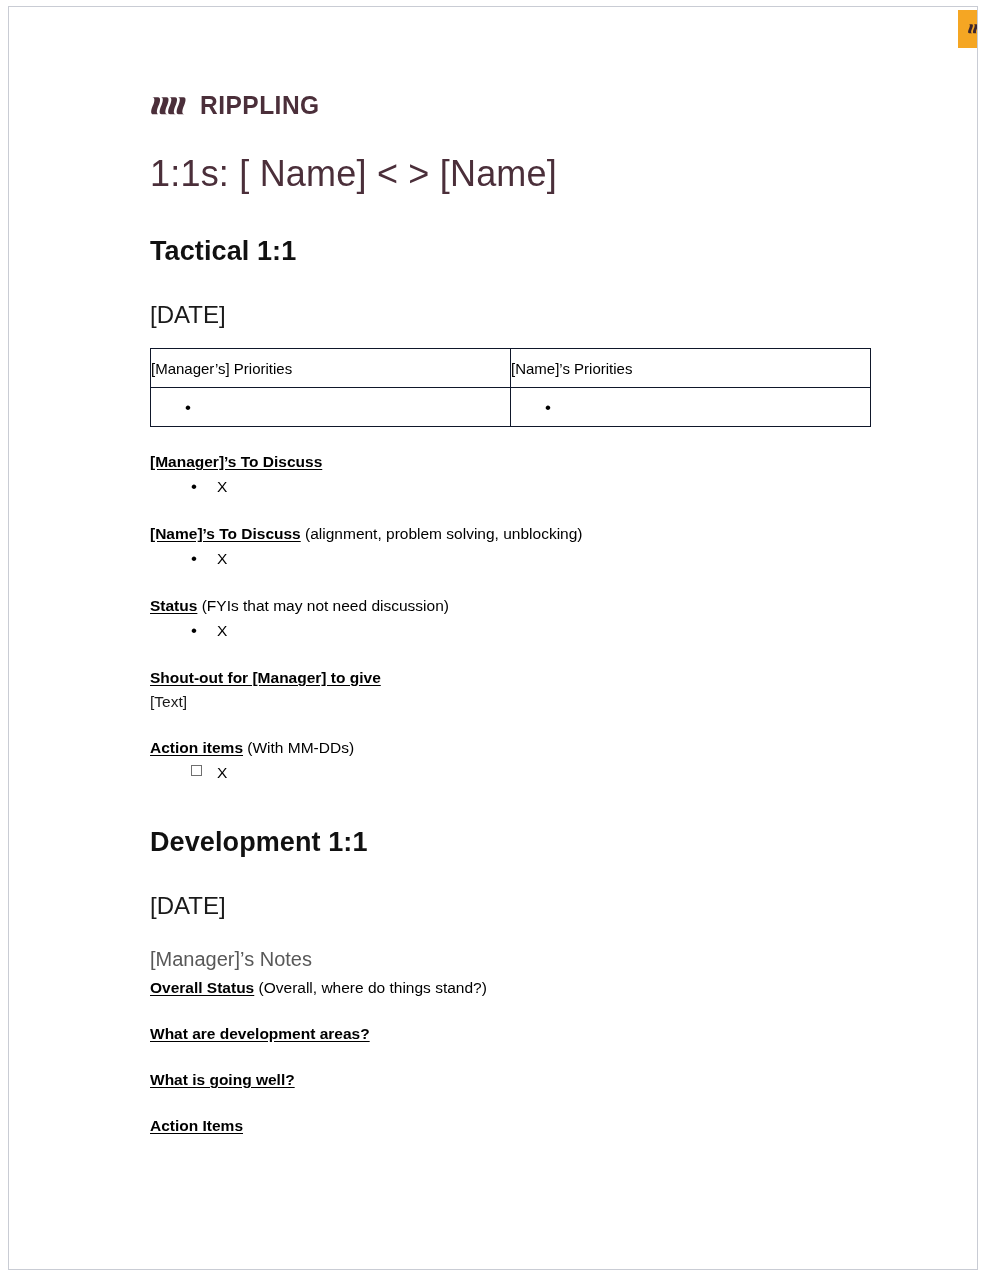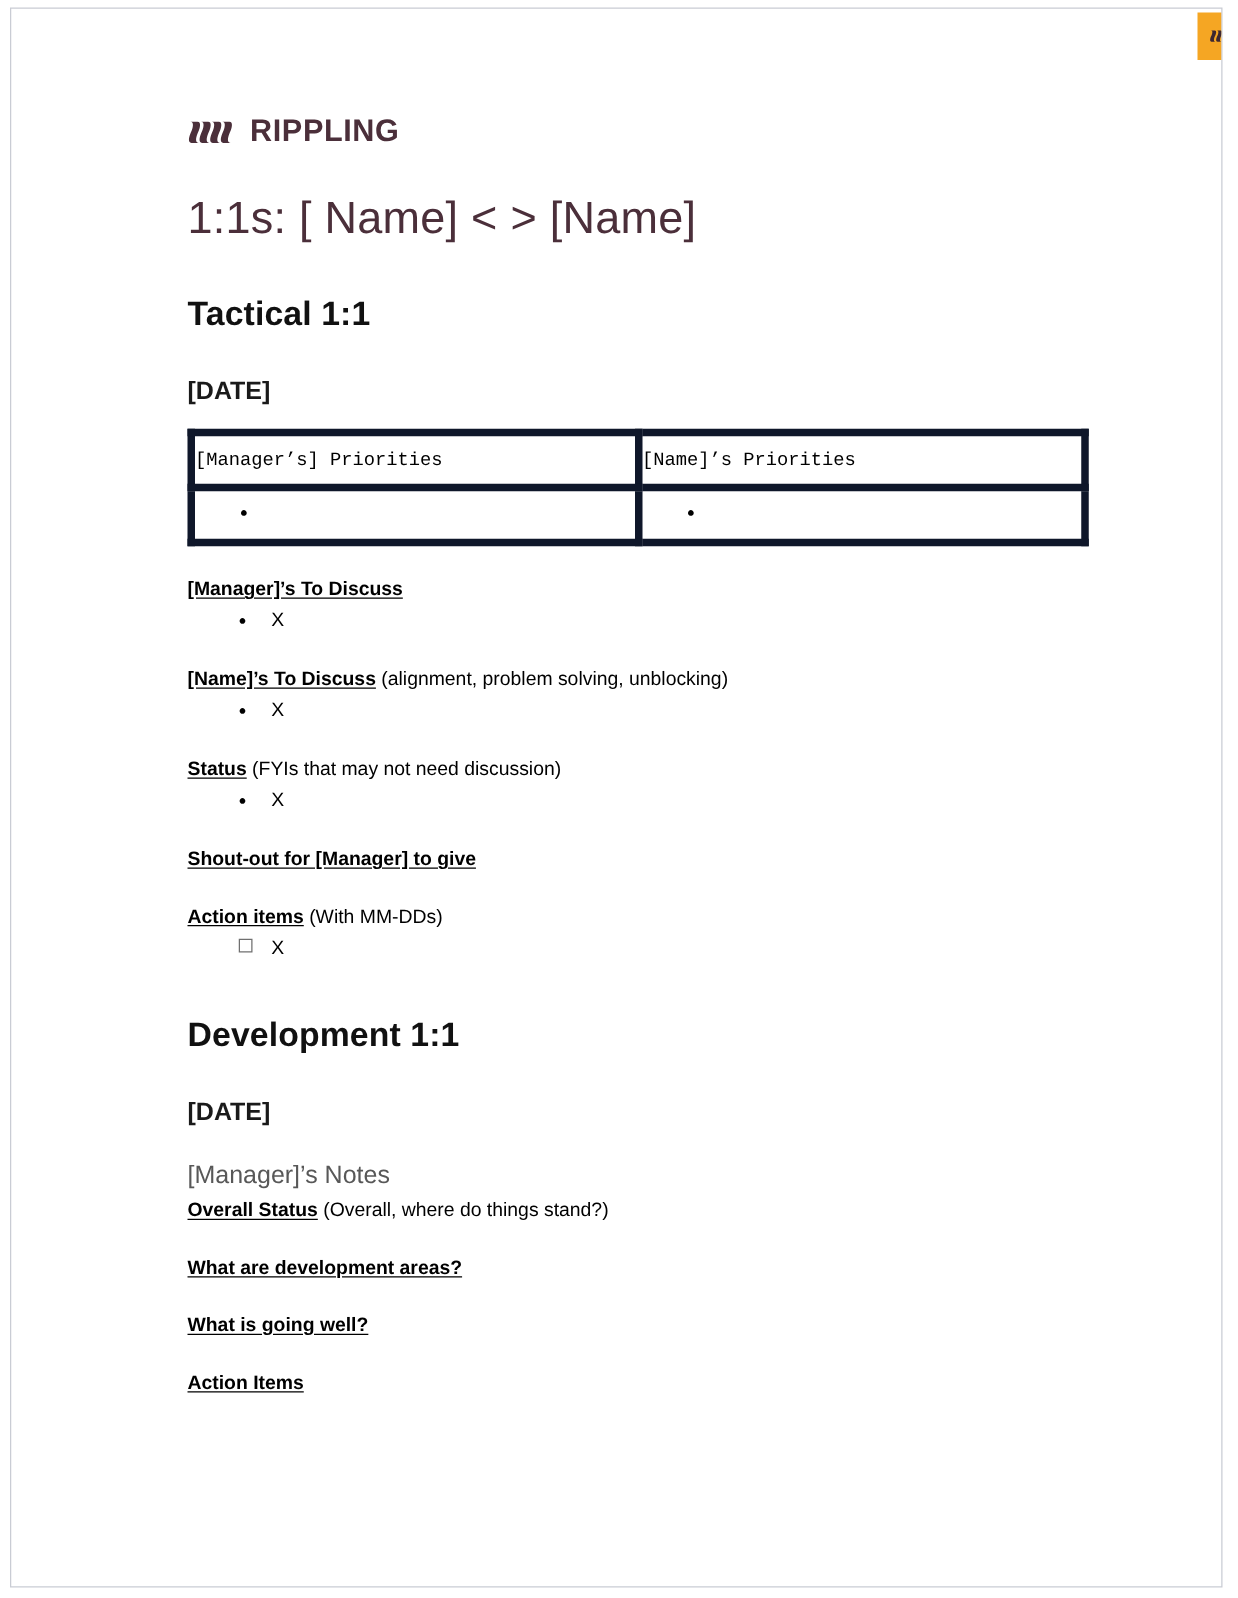--- a/index.html
+++ b/index.html
@@ -83,38 +83,37 @@
     margin: 42px 0 0 0;
     font-size: 27px;
     font-weight: 700;
     color: #111111;
     letter-spacing: 0.1px;
     line-height: 1.15;
   }
 
   .date-line {
     margin: 34px 0 0 0;
-    font-size: 20px;
-    font-weight: 700;
+    font-size: 24px;
+    font-weight: 400;
     color: #1a1a1a;
     line-height: 1.2;
   }
 
   
   table.priorities {
     margin-top: 18px;
     border-collapse: collapse;
     width: 721px;
     table-layout: fixed;
   }
   table.priorities td {
-    border: 6px solid #0f172a;
+    border: 1px solid #0f172a;
     padding: 0;
     vertical-align: middle;
-    font-family: Liberation Mono, monospace;
   }
   td.hdr-cell {
     height: 38px;
     padding-left: 9px;
     font-size: 15px;
     color: #000000;
   }
   td.body-cell {
     height: 38px;
   }
@@ -268,20 +267,21 @@
       </div>
       <ul class="bullets">
         <li>X</li>
       </ul>
     </div>
 
     <div class="block">
       <div class="block-head">
         <span class="lead">Shout-out for [Manager] to give</span><span class="tail"></span>
       </div>
+      <div class="plain-text">[Text]</div>
     </div>
 
     <div class="block">
       <div class="block-head">
         <span class="lead">Action items</span><span class="tail"> (With MM-DDs)</span>
       </div>
       <ul class="bullets checkbox">
         <li>X</li>
       </ul>
     </div>

